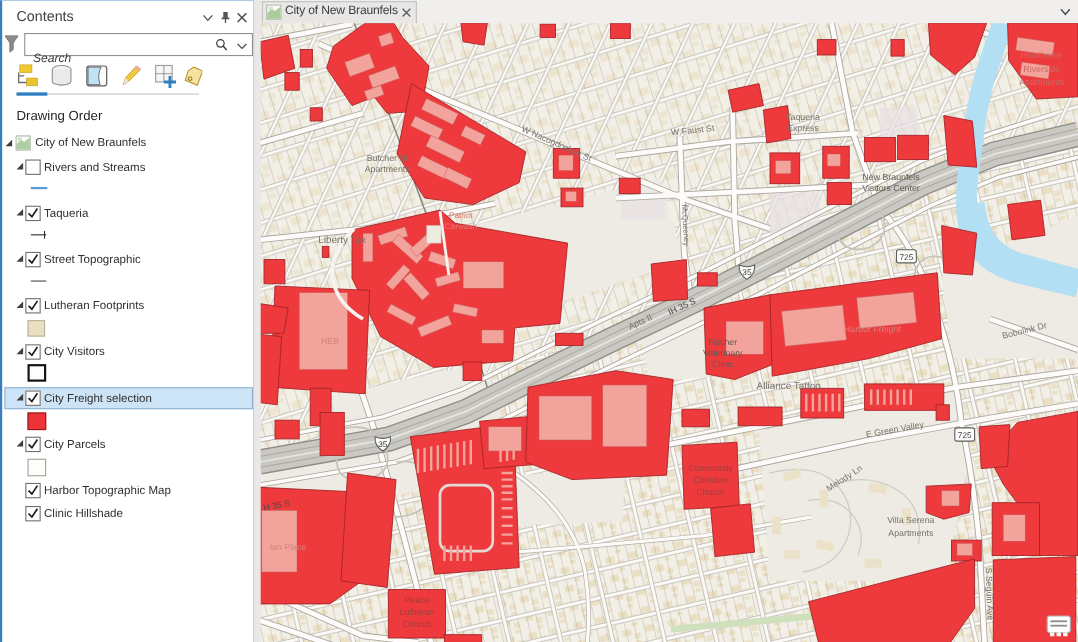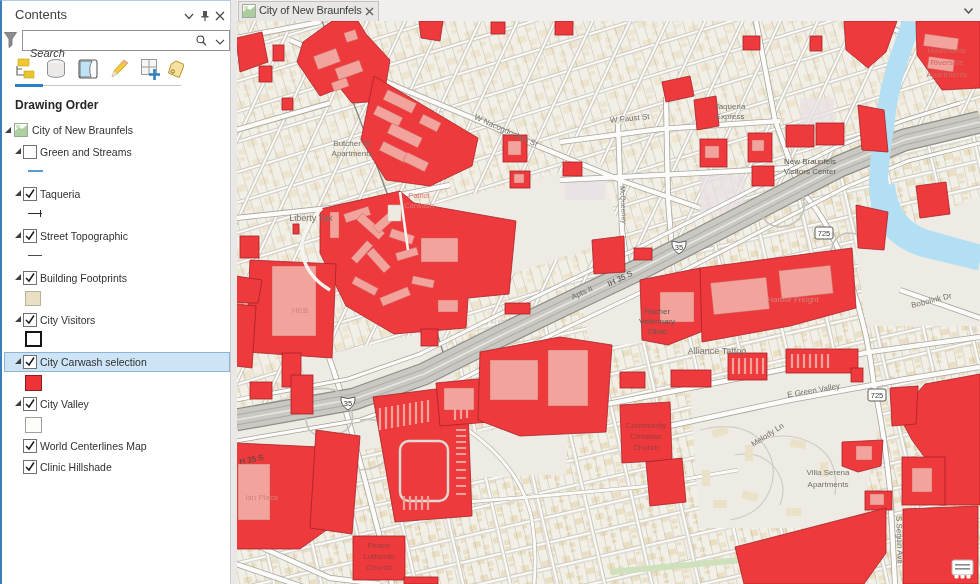--- a/index.html
+++ b/index.html
@@ -6,21 +6,21 @@
   body{width:980px;height:584px;overflow:hidden;position:relative;
        font-family:"Liberation Sans",sans-serif;background:#f0efee;}
   .abs{position:absolute;}
   
   #panel{left:0;top:0;width:230px;height:584px;background:#ffffff;
          border-left:2px solid #3a7ebf;border-top:1px solid #aecbe8;box-sizing:border-box;}
   #paneldiv{left:230px;top:0;width:6px;height:584px;background:#e9e8e7;border-left:1px solid #d0cfce;}
   #ctitle{left:15px;top:7px;font-size:13px;color:#404040;}
   #searchbox{left:22px;top:30px;width:208px;height:21px;border:1px solid #919191;background:#fff;box-sizing:border-box;}
   #searchtxt{left:30px;top:35px;font-size:11px;font-style:italic;color:#3c3c3c;margin-top:12px;}
-  #draword{left:15px;top:98px;font-size:12px;font-weight:bold;color:#262626;}
+  #draword{left:15px;top:98px;font-size:12px;font-weight:normal;color:#262626;}
   .cb{width:12px;height:12px;background:#fff;border:1px solid #707070;}
   .lbl{font-size:10.5px;color:#303030;white-space:nowrap;}
   #selrow{left:4px;top:352px;width:226px;height:20px;background:#cde3f6;border:1px solid #8db4d6;box-sizing:border-box;}
   
   #tabbar{left:236px;top:0;width:744px;height:21px;background:#f0efee;}
   #tab{left:238px;top:1px;width:141px;height:20px;background:#e8e7e6;
        border:1px solid #c2c1c0;border-bottom:none;box-sizing:border-box;}
   #tabtxt{left:259px;top:4px;font-size:11px;color:#3d3d3d;letter-spacing:-0.15px;}
 </style>
 </head>
@@ -484,21 +484,21 @@
       <rect x="0.5" y="0.5" width="13" height="13" fill="#fdfdfb" stroke="#9aa89a"></rect>
       <path d="M1 8 L5 4 L8 6 L13 2 L13 13 L1 13 Z" fill="#aecfa0"></path>
       <rect x="2" y="2" width="4" height="3" fill="#cde3c2"></rect>
     </svg>
     <div class="abs lbl" style="left:32px;top:124px">City of New Braunfels</div>
 
     <svg class="abs" style="left:14px;top:147px" width="8" height="8">
       <path d="M7 1 V7 H1 Z" fill="#3f3f3f"></path>
     </svg>
     <div class="abs cb" style="left:23px;top:145px"></div>
-    <div class="abs lbl" style="left:40px;top:146px">Green and Streams</div>
+    <div class="abs lbl" style="left:40px;top:146px">Rivers and Streams</div>
     <div class="abs" style="left:28px;top:170px;width:15px;height:2px;background:#5b9bd5"></div>
 
     <svg class="abs" style="left:14px;top:189px" width="8" height="8">
       <path d="M7 1 V7 H1 Z" fill="#3f3f3f"></path>
     </svg>
     <div class="abs cb" style="left:23px;top:187px"></div>
     <svg class="abs" style="left:24px;top:188px" width="12" height="12">
       <path d="M2 6 L5 9 L10 1.5" fill="none" stroke="#1a1a1a" stroke-width="1.5"></path>
     </svg>
     <div class="abs lbl" style="left:40px;top:188px">Taqueria</div>
@@ -515,58 +515,58 @@
     <div class="abs lbl" style="left:40px;top:230px">Street Topographic</div>
     <div class="abs" style="left:28px;top:255px;width:14px;height:1px;background:#4a4a4a"></div>
 
     <svg class="abs" style="left:14px;top:273px" width="8" height="8">
       <path d="M7 1 V7 H1 Z" fill="#3f3f3f"></path>
     </svg>
     <div class="abs cb" style="left:23px;top:271px"></div>
     <svg class="abs" style="left:24px;top:272px" width="12" height="12">
       <path d="M2 6 L5 9 L10 1.5" fill="none" stroke="#1a1a1a" stroke-width="1.5"></path>
     </svg>
-    <div class="abs lbl" style="left:40px;top:272px">Building Footprints</div>
+    <div class="abs lbl" style="left:40px;top:272px">Lutheran Footprints</div>
     <div class="abs" style="left:25px;top:291px;width:16px;height:15px;background:#e9e0c2;border:1px solid #b9b099;box-sizing:border-box"></div>
 
     <svg class="abs" style="left:14px;top:315px" width="8" height="8">
       <path d="M7 1 V7 H1 Z" fill="#3f3f3f"></path>
     </svg>
     <div class="abs cb" style="left:23px;top:313px"></div>
     <svg class="abs" style="left:24px;top:314px" width="12" height="12">
       <path d="M2 6 L5 9 L10 1.5" fill="none" stroke="#1a1a1a" stroke-width="1.5"></path>
     </svg>
     <div class="abs lbl" style="left:40px;top:314px">City Visitors</div>
     <div class="abs" style="left:25px;top:331px;width:17px;height:16px;background:#fff;border:2.5px solid #141414;box-sizing:border-box"></div>
 
     <div class="abs" id="selrow"></div>
     <svg class="abs" style="left:14px;top:357px" width="8" height="8">
       <path d="M7 1 V7 H1 Z" fill="#3f3f3f"></path>
     </svg>
     <div class="abs cb" style="left:23px;top:355px"></div>
     <svg class="abs" style="left:24px;top:356px" width="12" height="12">
       <path d="M2 6 L5 9 L10 1.5" fill="none" stroke="#1a1a1a" stroke-width="1.5"></path>
     </svg>
-    <div class="abs lbl" style="left:40px;top:356px">City Carwash selection</div>
+    <div class="abs lbl" style="left:40px;top:356px">City Freight selection</div>
     <div class="abs" style="left:25px;top:375px;width:17px;height:16px;background:#ee3338;border:1px solid #8c1d20;box-sizing:border-box"></div>
 
     <svg class="abs" style="left:14px;top:399px" width="8" height="8">
       <path d="M7 1 V7 H1 Z" fill="#3f3f3f"></path>
     </svg>
     <div class="abs cb" style="left:23px;top:397px"></div>
     <svg class="abs" style="left:24px;top:398px" width="12" height="12">
       <path d="M2 6 L5 9 L10 1.5" fill="none" stroke="#1a1a1a" stroke-width="1.5"></path>
     </svg>
-    <div class="abs lbl" style="left:40px;top:398px">City Valley</div>
+    <div class="abs lbl" style="left:40px;top:398px">City Parcels</div>
     <div class="abs" style="left:25px;top:417px;width:17px;height:16px;background:#fdfdfb;border:1px solid #a0a098;box-sizing:border-box"></div>
 
     <div class="abs cb" style="left:23px;top:439px"></div>
     <svg class="abs" style="left:24px;top:440px" width="12" height="12">
       <path d="M2 6 L5 9 L10 1.5" fill="none" stroke="#1a1a1a" stroke-width="1.5"></path>
     </svg>
-    <div class="abs lbl" style="left:40px;top:440px">World Centerlines Map</div>
+    <div class="abs lbl" style="left:40px;top:440px">Harbor Topographic Map</div>
 
     <div class="abs cb" style="left:23px;top:460px"></div>
     <svg class="abs" style="left:24px;top:461px" width="12" height="12">
       <path d="M2 6 L5 9 L10 1.5" fill="none" stroke="#1a1a1a" stroke-width="1.5"></path>
     </svg>
     <div class="abs lbl" style="left:40px;top:461px">Clinic Hillshade</div>
   </div>
 
 </body></html>

